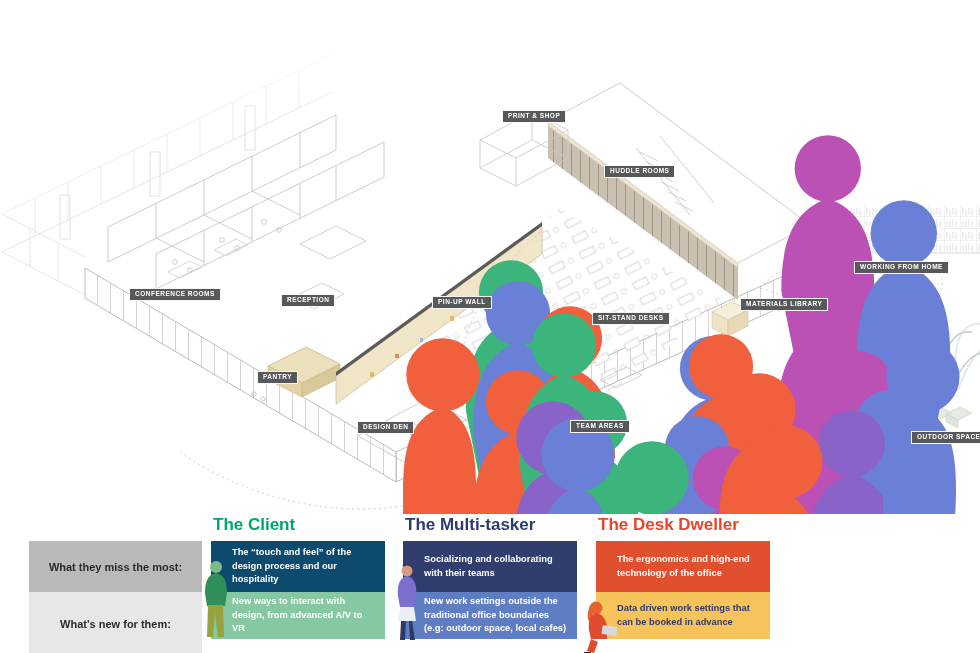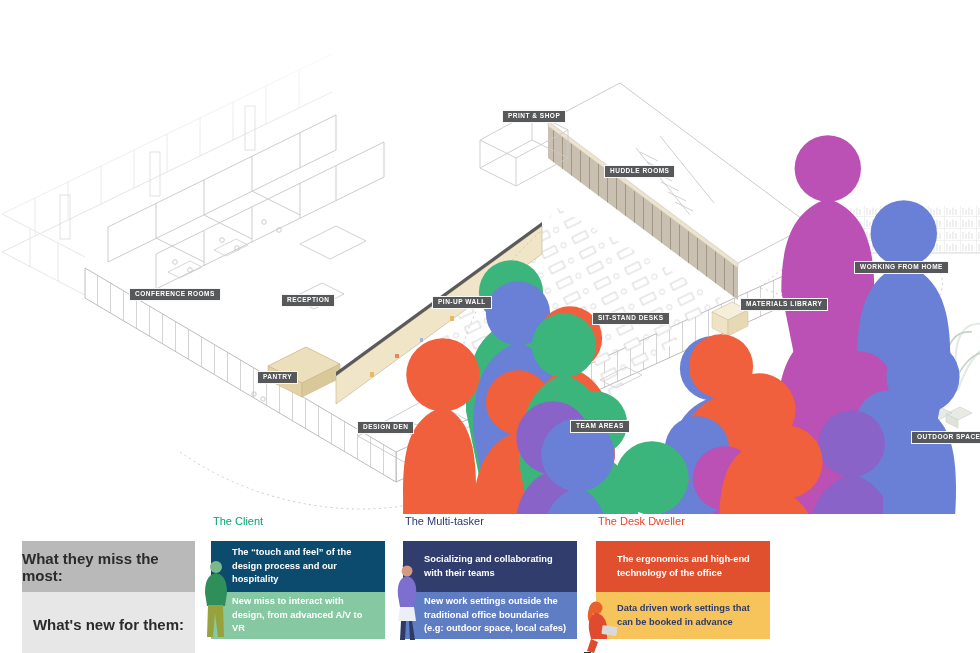--- a/index.html
+++ b/index.html
@@ -4,26 +4,26 @@
 <style>
   html,body{margin:0;padding:0;background:#ffffff;}
   .stage{position:relative;width:980px;height:653px;overflow:hidden;background:#ffffff;
          font-family:"Liberation Sans",sans-serif;}
   
   .chip{position:absolute;background:#57585a;color:#ffffff;font-size:6.5px;font-weight:bold;
         letter-spacing:.5px;padding:2px 5px 2.5px;white-space:nowrap;border:1px solid #f6f6f6;
         line-height:1;}
   
   .legend{position:absolute;left:0;top:514px;width:980px;height:139px;background:#ffffff;}
-  .rowlabel{position:absolute;left:22px;width:173px;display:flex;align-items:center;
-            justify-content:center;font-size:15px;font-weight:bold;color:#2b2b2b;}
+  .rowlabel{position:absolute;left:29px;width:173px;display:flex;align-items:center;
+            justify-content:center;font-size:11px;font-weight:bold;color:#2b2b2b;}
   .rowlabel.r1{top:27px;height:51px;background:#b9b9b9;}
   .rowlabel.r2{top:78px;height:64px;background:#e7e7e7;}
   .persona{position:absolute;top:0;width:174px;height:139px;}
-  .persona h3{position:absolute;top:1px;left:2px;margin:0;font-size:11px;font-weight:normal;}
+  .persona h3{position:absolute;top:1px;left:2px;margin:0;font-size:17px;font-weight:bold;}
   .persona .box{position:absolute;left:0;width:174px;display:flex;align-items:center;color:#fff;}
   .persona .box.miss{top:27px;height:51px;}
   .persona .box.new{top:78px;height:47px;}
   .persona .box p{margin:0;padding:4px 8px 4px 21px;font-size:9.3px;font-weight:bold;line-height:1.5;}
   .persona .figure{position:absolute;z-index:3;}
   .p0{left:211px}.p1{left:403px}.p2{left:596px}.p3{left:788px}
   .p0 h3{color:#00a76b}.p0 .miss{background:#0c4a6e}.p0 .new{background:#85c8a1}
   .p1 h3{color:#2c3a6e}.p1 .miss{background:#313e6d}.p1 .new{background:#5f7dc2}
   .p2 h3{color:#e8432c}.p2 .miss{background:#e0502f}.p2 .new{background:#f7c35b;color:#2c3a6e}
   .p3 h3{color:#5f4099}.p3 .miss{background:#8f7cbc}.p3 .new{background:#cdc5e2;color:#3a2d63}
@@ -234,21 +234,21 @@
   <section class="legend">
     <div class="rowlabel r1">What they miss the most:</div>
     <div class="rowlabel r2">What's new for them:</div>
 
     <div class="persona p0">
       <h3>The Client</h3>
       <div class="box miss">
           <p>The “touch and feel” of the design process and our hospitality</p>
         </div>
       <div class="box new">
-          <p>New miss to interact with design, from advanced A/V to VR</p>
+          <p>New ways to interact with design, from advanced A/V to VR</p>
         </div>
       <svg class="figure" style="left:-12px;bottom:12px" width="34" height="82" viewBox="0 0 34 82">
         <circle cx="17" cy="8" r="6" fill="#7ab98a"></circle>
         <path d="M17 14 C8 16 6 24 6 34 L8 47 L26 47 L28 34 C28 24 26 16 17 14 Z" fill="#2f8f5b"></path>
         <path d="M9 46 L8 78 L14 78 L16 54 L19 78 L25 78 L24 46 Z" fill="#97a23c"></path>
       </svg>
     </div>
 
     <div class="persona p1">
       <h3>The Multi-tasker</h3>

